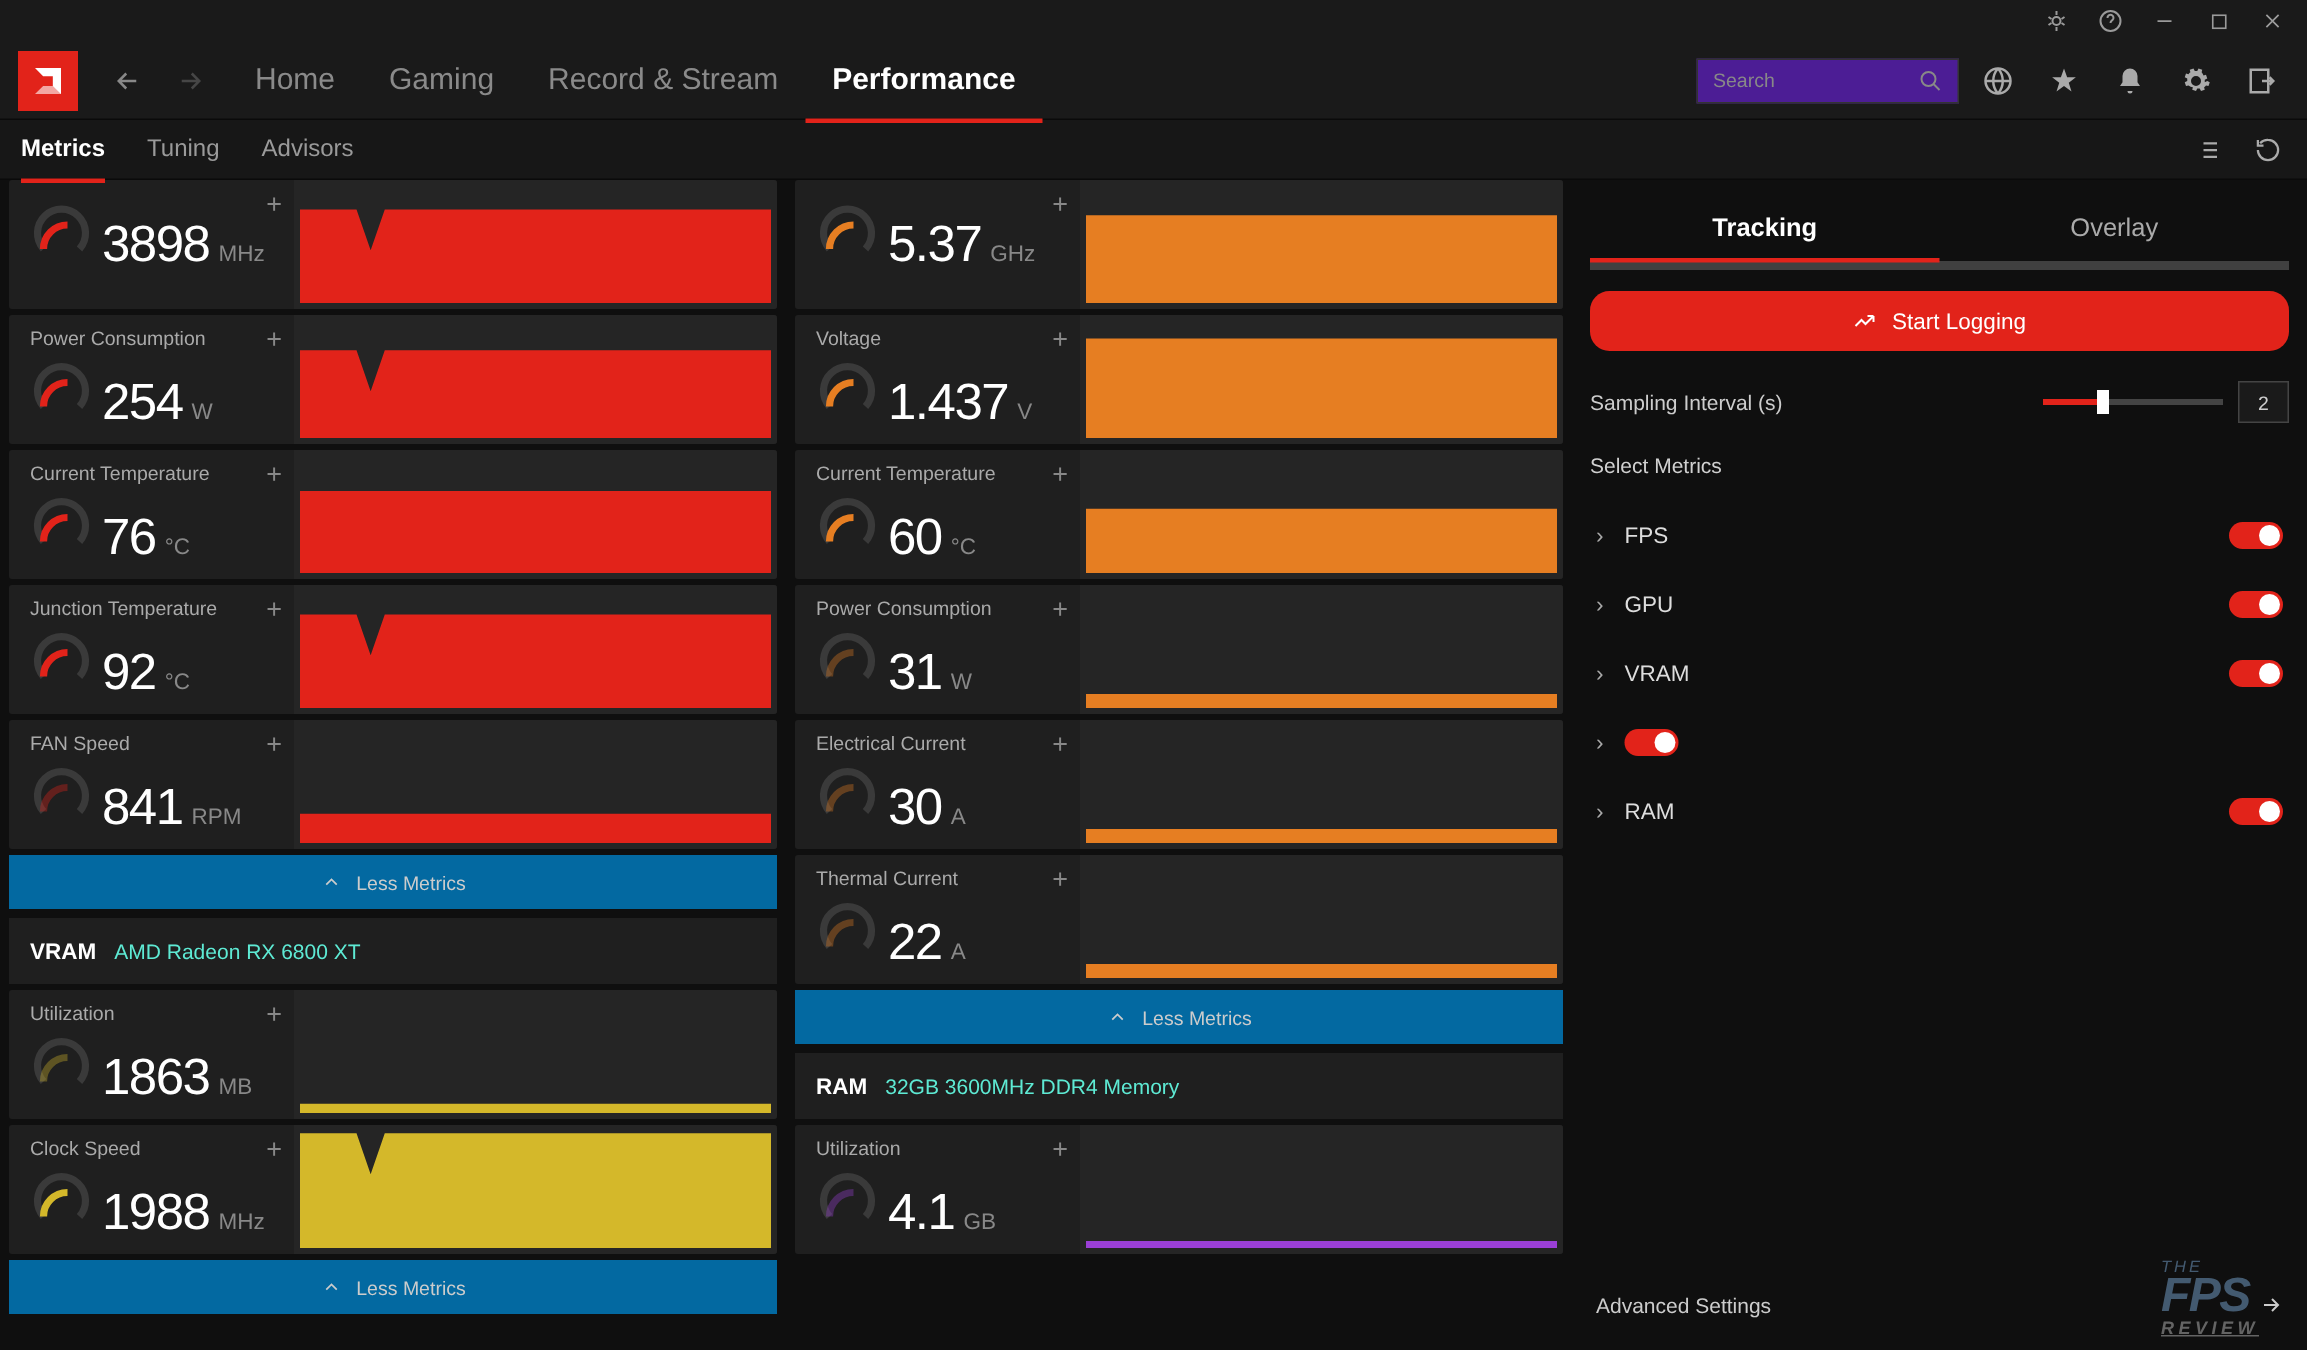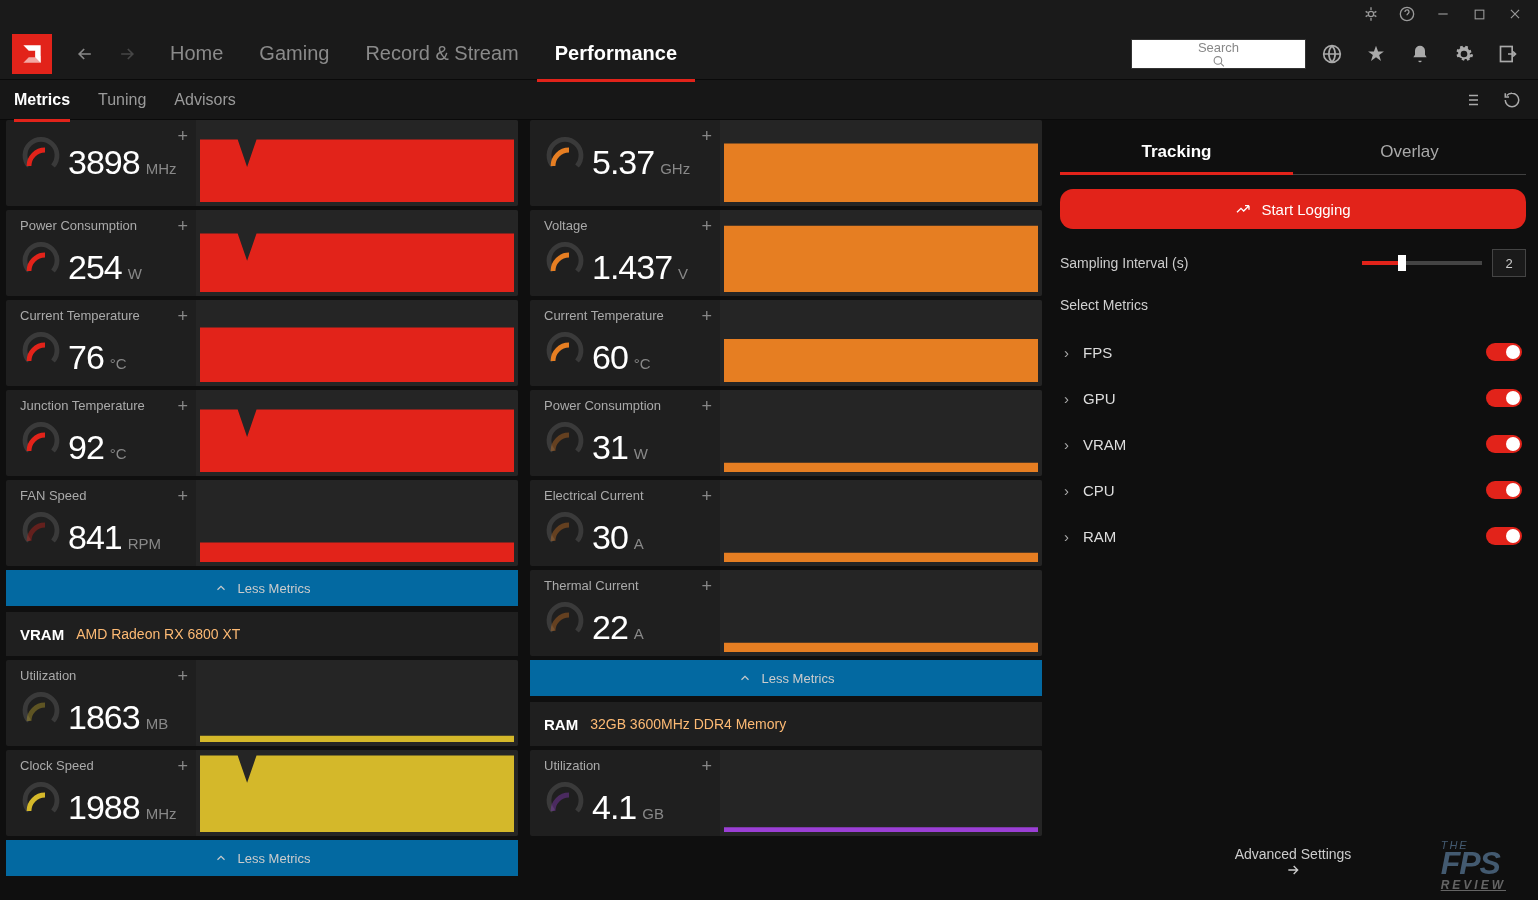--- a/index.html
+++ b/index.html
@@ -10,21 +10,21 @@
 .titlebar .tbtn { width: 18px; height: 18px; color: #9a9a9a; display:flex; align-items:center; justify-content:center; cursor:pointer; }
 
 
 .topnav { height: 52px; background: #1a1a1a; display:flex; align-items:center; padding: 0 12px; gap: 8px; border-bottom:1px solid #0a0a0a;}
 .logo { width:40px; height:40px; background:#e2231a; display:flex; align-items:center; justify-content:center; margin-right:8px; }
 .navbtn { color:#888; width:34px; height:34px; display:flex; align-items:center; justify-content:center; cursor:pointer; }
 .navlink { color:#8a8a8a; font-size:20px; padding:4px 18px; cursor:pointer; position:relative; }
 .navlink.active { color:#fff; font-weight:600; }
 .navlink.active::after { content:""; position:absolute; left:0; right:0; bottom:-13px; height:3px; background:#e2231a; }
 .spacer { flex:1; }
-.search { width:175px; height:30px; background:#ffffff; border:1px solid #333; display:flex; align-items:center; padding:0 10px; color:#888; font-size:13px;flex-direction:column; }
+.search { width:175px; height:30px; background:#4c1d95; border:1px solid #333; display:flex; align-items:center; padding:0 10px; color:#888; font-size:13px; }
 .search span { flex:1; }
 .iconbtn { color:#aaa; width:36px; height:36px; display:flex; align-items:center; justify-content:center; cursor:pointer; }
 
 
 .subnav { height:40px; background:#171717; display:flex; align-items:center; padding:0 14px; gap:28px; border-bottom:1px solid #0a0a0a;}
 .sublink { color:#9a9a9a; font-size:16px; cursor:pointer; position:relative; padding:4px 0;}
 .sublink.active { color:#fff; font-weight:600; }
 .sublink.active::after { content:""; position:absolute; left:0; right:0; bottom:-9px; height:3px; background:#e2231a; }
 .subnav .right { margin-left:auto; display:flex; gap:16px; }
 
@@ -41,43 +41,43 @@
 .card .valrow { display:flex; align-items:baseline; margin-top:6px; gap:6px; }
 .card .gauge { width:42px; height:36px; display:inline-block; position:relative; }
 .card .val { font-size:34px; color:#fff; font-weight:400; letter-spacing:-1px; }
 .card .unit { font-size:15px; color:#888; }
 .card .chart { flex:1; background:#252525; padding:4px; }
 .card .chart-in { width:100%; height:100%; position:relative; }
 
 .less { background:#0369a1; height:36px; display:flex; align-items:center; justify-content:center; gap:10px; color:#ccc; font-size:13px; cursor:pointer; margin-bottom:6px;}
 .section-hdr { background:#1f1f1f; height:44px; display:flex; align-items:center; padding:0 14px; gap:12px; margin-bottom:4px; }
 .section-hdr .t1 { color:#fff; font-weight:600; font-size:15px; }
-.section-hdr .t2 { color:#fdba74; font-size:14px; }
+.section-hdr .t2 { color:#5eead4; font-size:14px; }
 
 
 .arc { stroke-width:6; fill:none; }
 
 
-.tabs { display:flex; border-bottom:1px solid #404040; margin-bottom:14px; }
+.tabs { display:flex; border-bottom:6px solid #404040; margin-bottom:14px; }
 .tab { flex:1; text-align:center; padding:12px 0; font-size:17px; color:#aaa; cursor:pointer; position:relative;}
 .tab.active { color:#fff; font-weight:600; }
 .tab.active::after { content:""; position:absolute; left:0; right:0; bottom:-1px; height:3px; background:#e2231a; }
 .bigbtn { background:#e2231a; color:#fff; height:40px; display:flex; align-items:center; justify-content:center; gap:10px; font-size:15px; cursor:pointer; margin-bottom:20px;border-radius:13px;}
 .slider-row { display:flex; align-items:center; justify-content:space-between; margin-bottom:20px; font-size:14px; color:#ccc;}
 .slider { width:120px; height:4px; background:#444; position:relative; }
 .slider .fill { position:absolute; left:0; width:30%; height:100%; background:#e2231a; }
 .slider .thumb { position:absolute; left:30%; top:-6px; width:8px; height:16px; background:#fff; }
 .nbox { width:34px; height:28px; border:1px solid #444; background:#1a1a1a; display:flex; align-items:center; justify-content:center; font-size:13px; color:#ccc;}
 .sel-hdr { font-size:14px; color:#d0d0d0; margin-bottom:16px; }
 .mrow { display:flex; align-items:center; padding:14px 4px; font-size:15px; color:#ddd; cursor:pointer; gap:14px;}
 .mrow .chev { color:#aaa; }
 .mrow .lbl { flex:1; }
 .toggle { width:36px; height:18px; background:#e2231a; border-radius:9px; position:relative; }
 .toggle::after { content:""; position:absolute; right:2px; top:2px; width:14px; height:14px; background:#fff; border-radius:50%; }
-.adv { margin-top:auto; display:flex; align-items:center; justify-content:space-between; padding:12px 4px; color:#ccc; font-size:14px; cursor:pointer;flex-direction:column;}
+.adv { margin-top:auto; display:flex; align-items:center; justify-content:space-between; padding:12px 4px; color:#ccc; font-size:14px; cursor:pointer;}
 
 .watermark { position:absolute; right:32px; bottom:8px; color:#5a7a9a; font-size:32px; font-weight:900; font-style:italic; opacity:.7; pointer-events:none; letter-spacing:-1px;}
 .watermark .sm { font-size:11px; display:block; text-align:left; font-weight:400; letter-spacing:2px; margin-bottom:-6px;}
 .watermark .rv { font-size:12px; display:block; text-align:left; letter-spacing:3px; margin-top:-4px; color:#888;text-decoration:underline;}
 </style>
 </head>
 <body>
 
 <div class="titlebar">
   <div class="tbtn">
@@ -519,21 +519,20 @@
       <span class="lbl">GPU</span>
       <div class="toggle"></div>
     </div>
         <div class="mrow">
       <span class="chev">›</span>
       <span class="lbl">VRAM</span>
       <div class="toggle"></div>
     </div>
         <div class="mrow">
       <span class="chev">›</span>
-      <span class="lbl">CPU</span>
       <div class="toggle"></div>
     </div>
         <div class="mrow">
       <span class="chev">›</span>
       <span class="lbl">RAM</span>
       <div class="toggle"></div>
     </div>
       </div>
     <div class="adv">
       <span>Advanced Settings</span>

